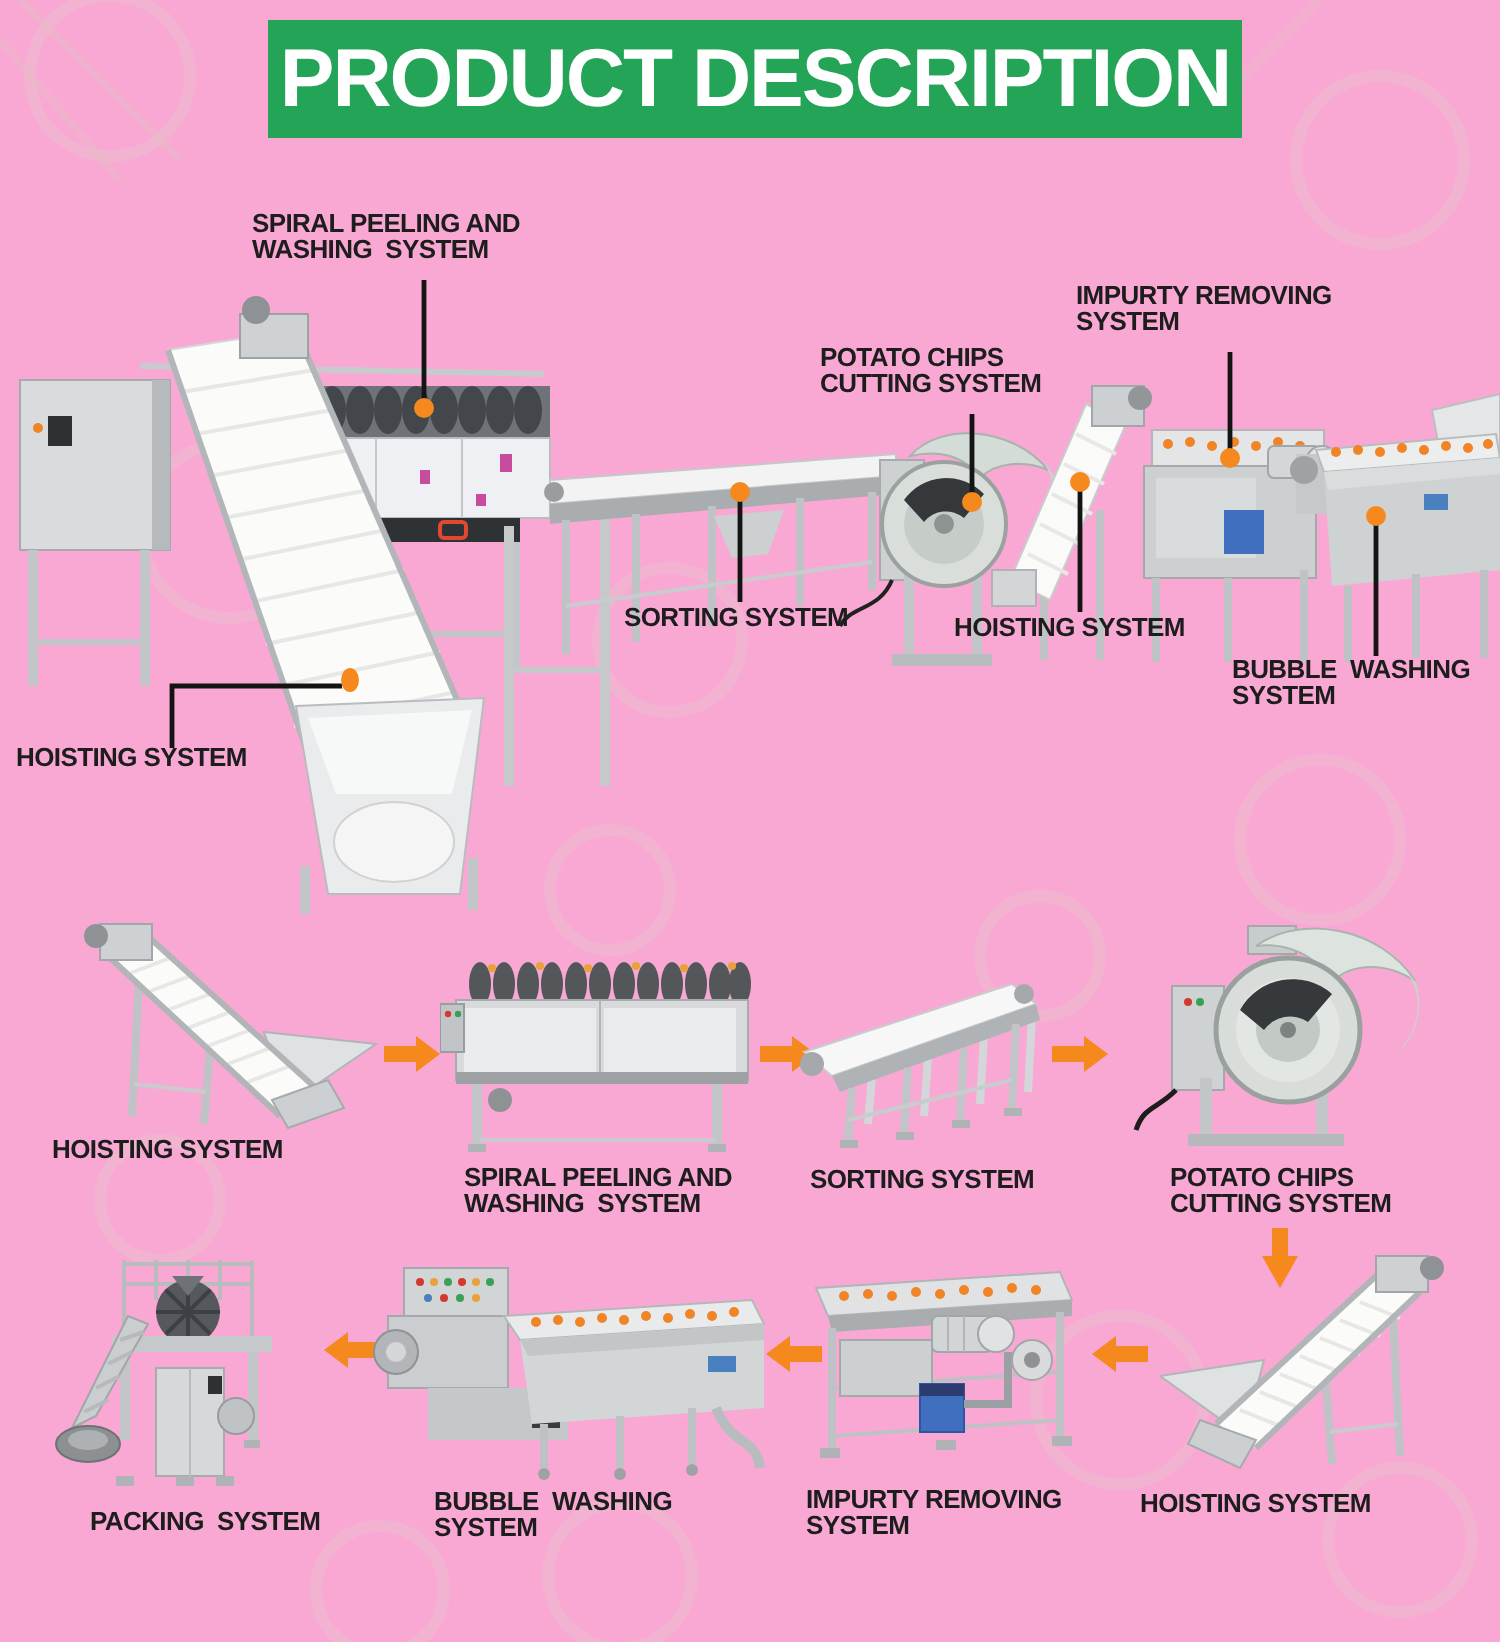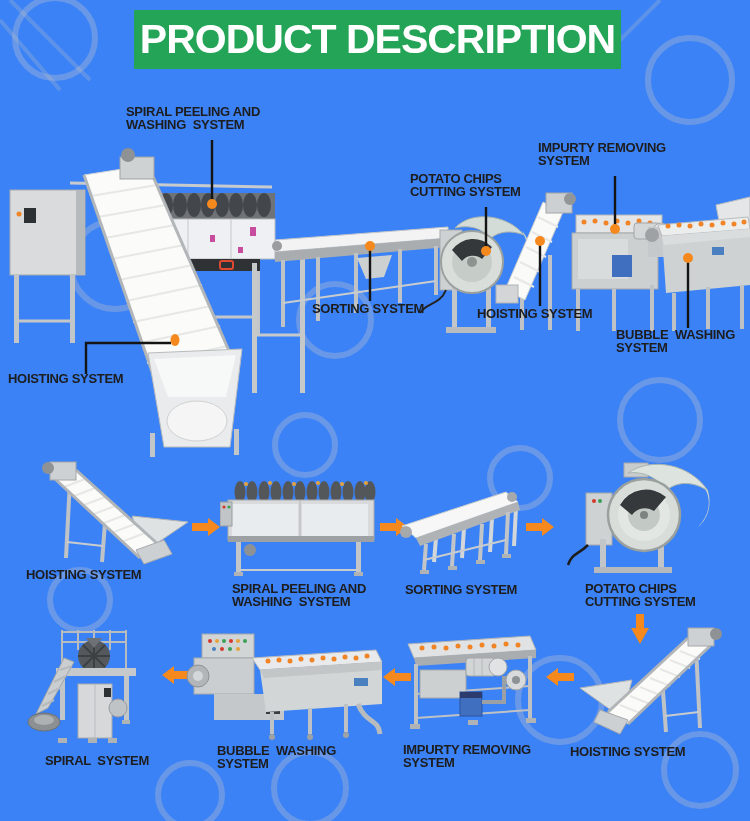--- a/index.html
+++ b/index.html
@@ -1,16 +1,16 @@
 <!DOCTYPE html>
 <html><head>
 <meta charset="utf-8">
 <style>
   html,body{margin:0;padding:0;background:#fff;}
-  .page{position:relative;width:750px;height:821px;background:#3b82f6;overflow:hidden;
+  .page{position:relative;width:750px;height:821px;background:#f9a8d4;overflow:hidden;
         font-family:"Liberation Sans",sans-serif;}
   
   .banner{position:absolute;left:134px;top:10px;width:487px;height:59px;background:#23a457;
           display:flex;align-items:center;justify-content:center;}
   .banner span{color:#ffffff;font-size:41px;font-weight:bold;letter-spacing:-1px;white-space:pre;}
   
   .cap{position:absolute;color:#1d1d1d;font-size:13px;font-weight:bold;line-height:12.5px;
        text-align:left;letter-spacing:-0.3px;}
   .cap span{display:block;white-space:pre;}
   .imgbox{position:absolute;}
@@ -555,21 +555,21 @@
       </g>
       <line x1="108" y1="14" x2="28" y2="88" stroke="#b2b5b7" stroke-width="3"></line>
       <line x1="130" y1="22" x2="48" y2="100" stroke="#b2b5b7" stroke-width="3"></line>
       <rect x="108" y="4" width="26" height="18" fill="#ced1d3" stroke="#a3a6a8"></rect>
       <circle cx="136" cy="10" r="6" fill="#8f9295"></circle>
       <polygon points="20,86 48,96 40,110 14,98" fill="#cdd0d2" stroke="#a8abad"></polygon>
     </svg>
   </div>
 
   <div class="cap" style="left:45px;top:755px;width:150px;">
-    <span>SPIRAL  SYSTEM</span>
+    <span>PACKING  SYSTEM</span>
   </div>
   <div class="cap" style="left:217px;top:745px;width:150px;">
     <span>BUBBLE  WASHING</span>
       <span>SYSTEM</span>
   </div>
   <div class="cap" style="left:403px;top:744px;width:150px;">
     <span>IMPURTY REMOVING</span>
       <span>SYSTEM</span>
   </div>
   <div class="cap" style="left:570px;top:746px;width:148px;">

